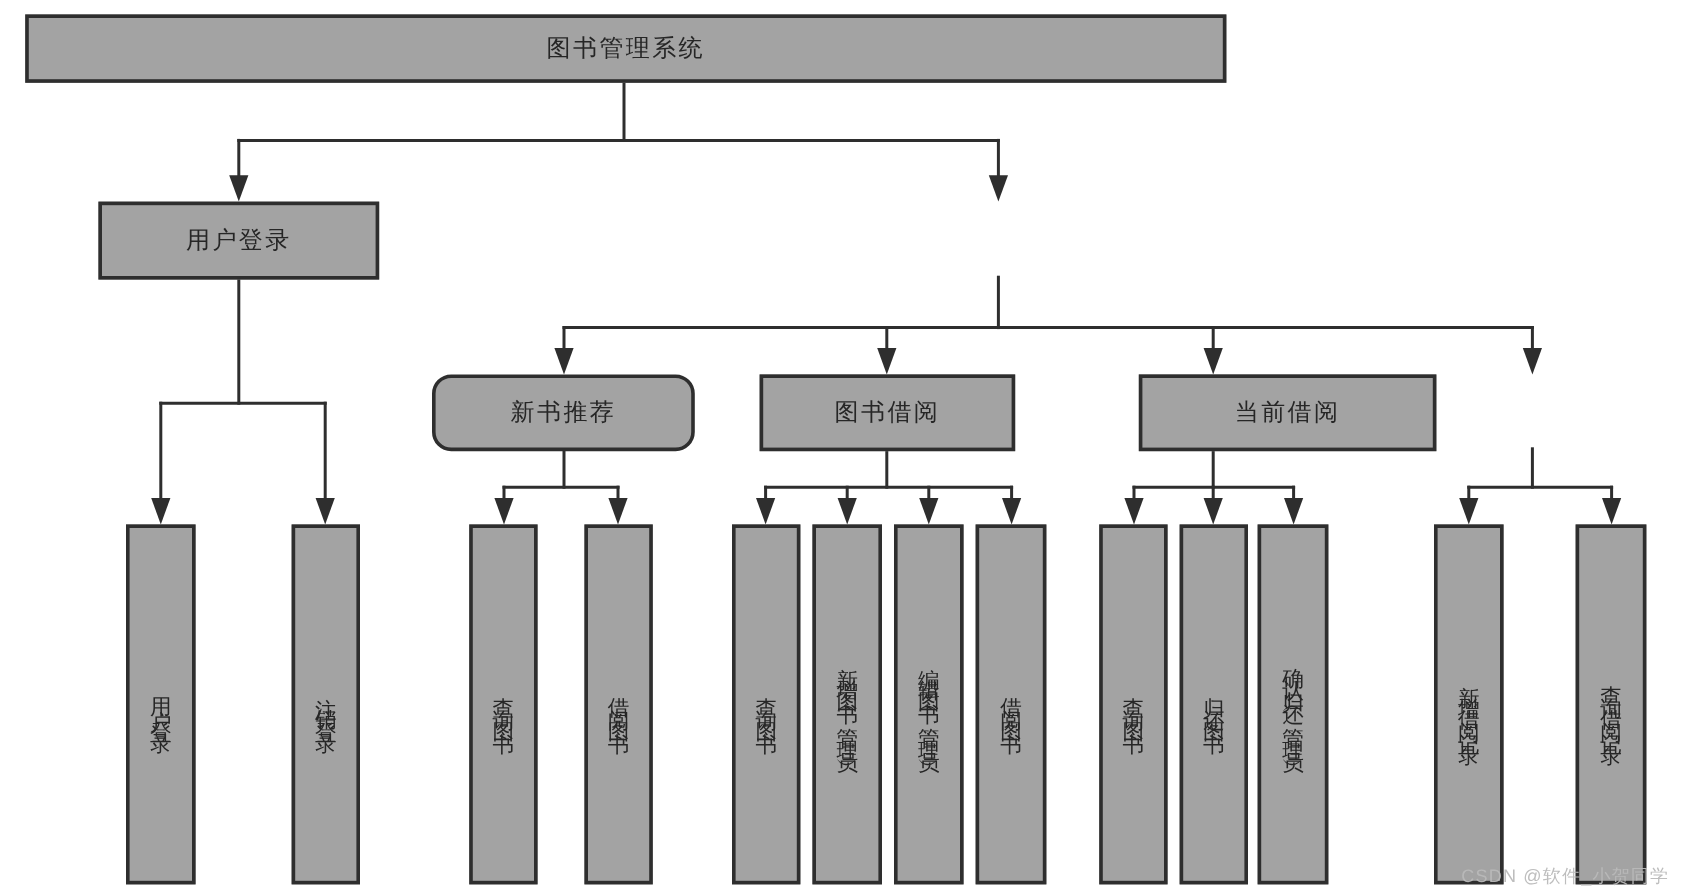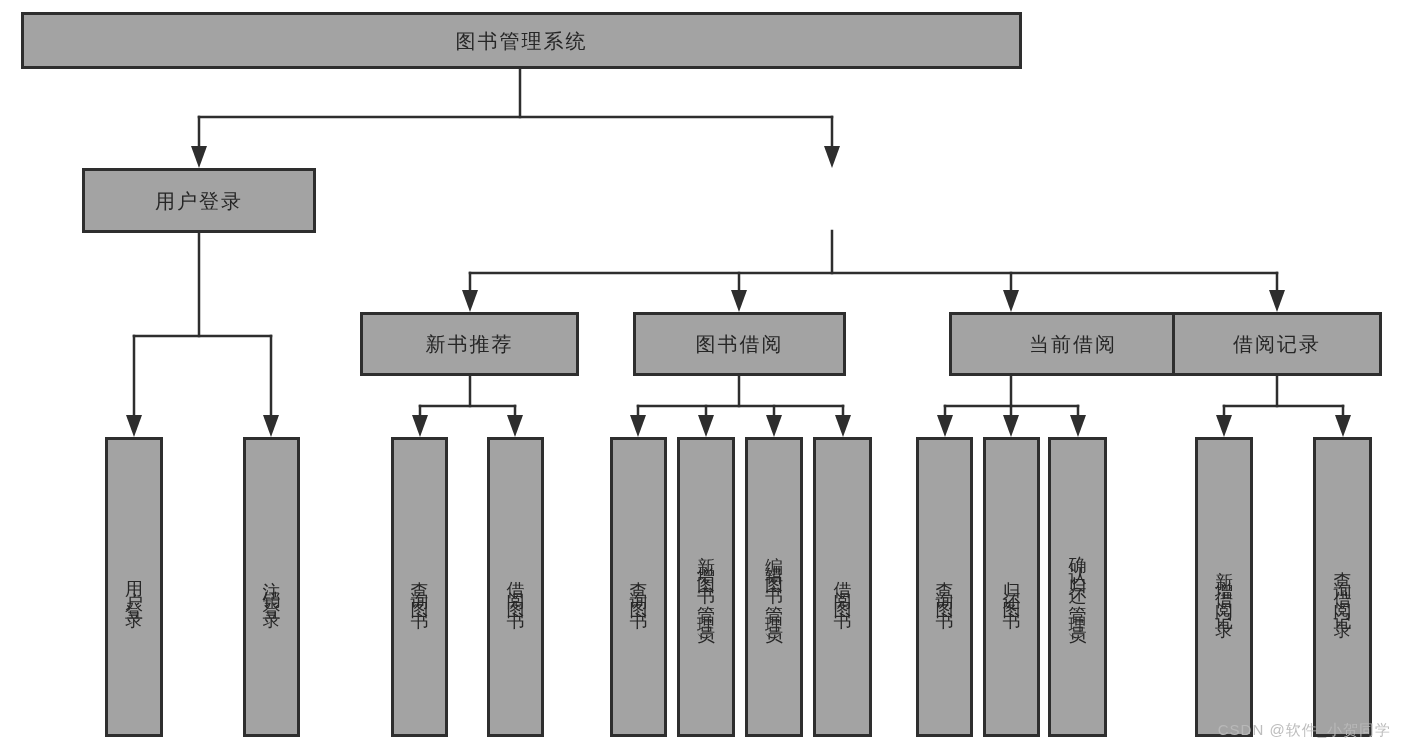--- a/index.html
+++ b/index.html
@@ -43,21 +43,21 @@
     font-size: 18px;
     letter-spacing: 10px;
     line-height: 1;
     white-space: nowrap;
   }
   
   .root-box   { left: 21px;  top: 12px;  width: 1001px; height: 57px; }
   .l2-a       { left: 82px;  top: 168px; width: 234px;  height: 65px; }
   .l2-b       { left: 713px; top: 168px; width: 238px;  height: 65px; }
   .l3         { top: 312px; height: 64px; }
-  .l3-a       { left: 360px;  width: 219px; }
+  .l3-a       { left: 360px;  width: 219px; border-radius: 16px; }
   .l3-b       { left: 633px;  width: 213px; }
   .l3-c       { left: 949px;  width: 248px; }
   .l3-d       { left: 1172px; width: 210px; }
   .leaf       { top: 437px; height: 300px; }
   .leaf-1  { left: 105px;  width: 58px; }
   .leaf-2  { left: 243px;  width: 57px; }
   .leaf-3  { left: 391px;  width: 57px; }
   .leaf-4  { left: 487px;  width: 57px; }
   .leaf-5  { left: 610px;  width: 57px; }
   .leaf-6  { left: 677px;  width: 58px; }
@@ -158,23 +158,20 @@
 
   <div class="node l3 l3-a">
     <span class="hlabel">新书推荐</span>
   </div>
   <div class="node l3 l3-b">
     <span class="hlabel">图书借阅</span>
   </div>
   <div class="node l3 l3-c">
     <span class="hlabel">当前借阅</span>
   </div>
-  <div class="node l3 l3-d">
-    <span class="hlabel">借阅记录</span>
-  </div>
 
   <div class="node leaf leaf-1">
     <span class="vlabel">用户登录</span>
   </div>
   <div class="node leaf leaf-2">
     <span class="vlabel">注销登录</span>
   </div>
 
   <div class="node leaf leaf-3">
     <span class="vlabel">查询图书</span>

